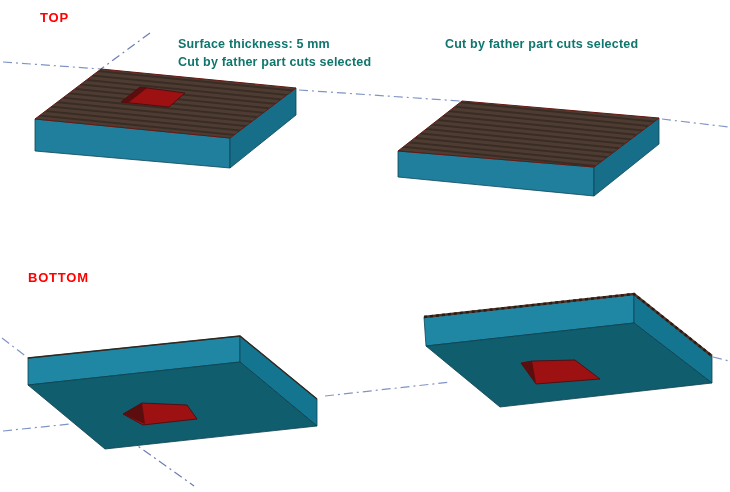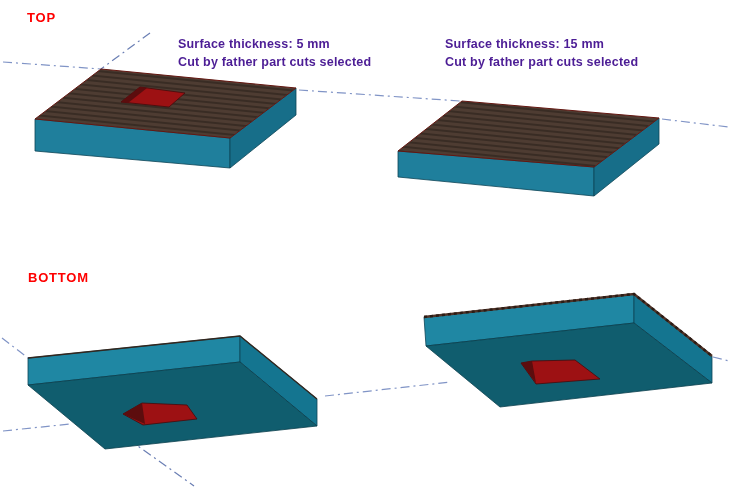--- a/index.html
+++ b/index.html
@@ -23,21 +23,21 @@
   .view-label {
     position: absolute;
     color: #fe0000;
     font-weight: bold;
     font-size: 13px;
     letter-spacing: 0.8px;
     white-space: nowrap;
   }
   .annotation {
     position: absolute;
-    color: #4c1d95;
+    color: #0f766e;
     font-weight: bold;
     font-size: 12.5px;
     line-height: 17.5px;
     letter-spacing: 0.2px;
     white-space: nowrap;
   }
 </style>
 </head>
 <body>
 
@@ -75,27 +75,26 @@
       <polygon points="123,414 142,403 145,424" fill="#5c0d0e"></polygon>
       <polygon points="424,317 634,294 634,323 426,346" fill="#1f87a3" stroke="#0c4455" stroke-width="0.8" stroke-linecap="butt"></polygon>
       <polygon points="634,294 712,356 712,383 634,323" fill="#147590" stroke="#0c4455" stroke-width="0.8" stroke-linecap="butt"></polygon>
       <polygon points="634,323 712,383 500,407 426,346" fill="#105d6e" stroke="#0a3f4c" stroke-width="0.8" stroke-linecap="butt"></polygon>
       <polyline points="424,317 634,294 712,356" fill="none" stroke="#4f3227" stroke-width="2.4" stroke-linecap="butt"></polyline>
       <polyline points="424,317 634,294 712,356" fill="none" stroke="#2b1c15" stroke-width="2.4" stroke-dasharray="3 3" stroke-linecap="butt"></polyline>
       <polygon points="521,363 532,361 575,360 600,379 536,384" fill="#9d1113" stroke="#450a0b" stroke-width="0.8" stroke-linecap="butt"></polygon>
       <polygon points="521,363 532,361 536,383" fill="#5c0d0e"></polygon>
     </svg>
 
-  <div class="view-label" style="left:27px; top:10px;">TOP</div>
+  <div class="view-label" style="left:40px; top:10px;">TOP</div>
 
   <div class="view-label" style="left:28px; top:270px;">BOTTOM</div>
 
   <div class="annotation" style="left:178px; top:36px;">
     <div>Surface thickness: 5 mm</div>
     <div>Cut by father part cuts selected</div>
   </div>
 
   <div class="annotation" style="left:445px; top:36px;">
-    <div>Surface thickness: 15 mm</div>
     <div>Cut by father part cuts selected</div>
   </div>
 
 </div>
 
 </body></html>

